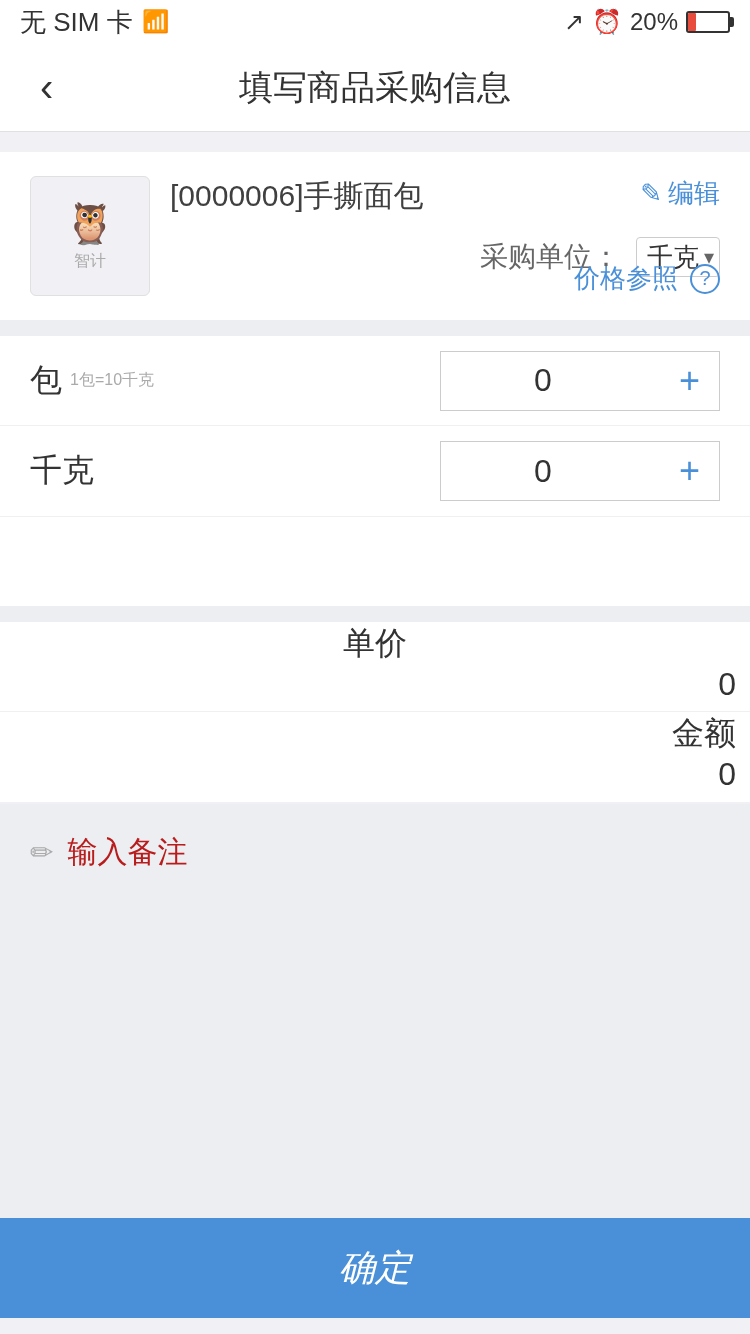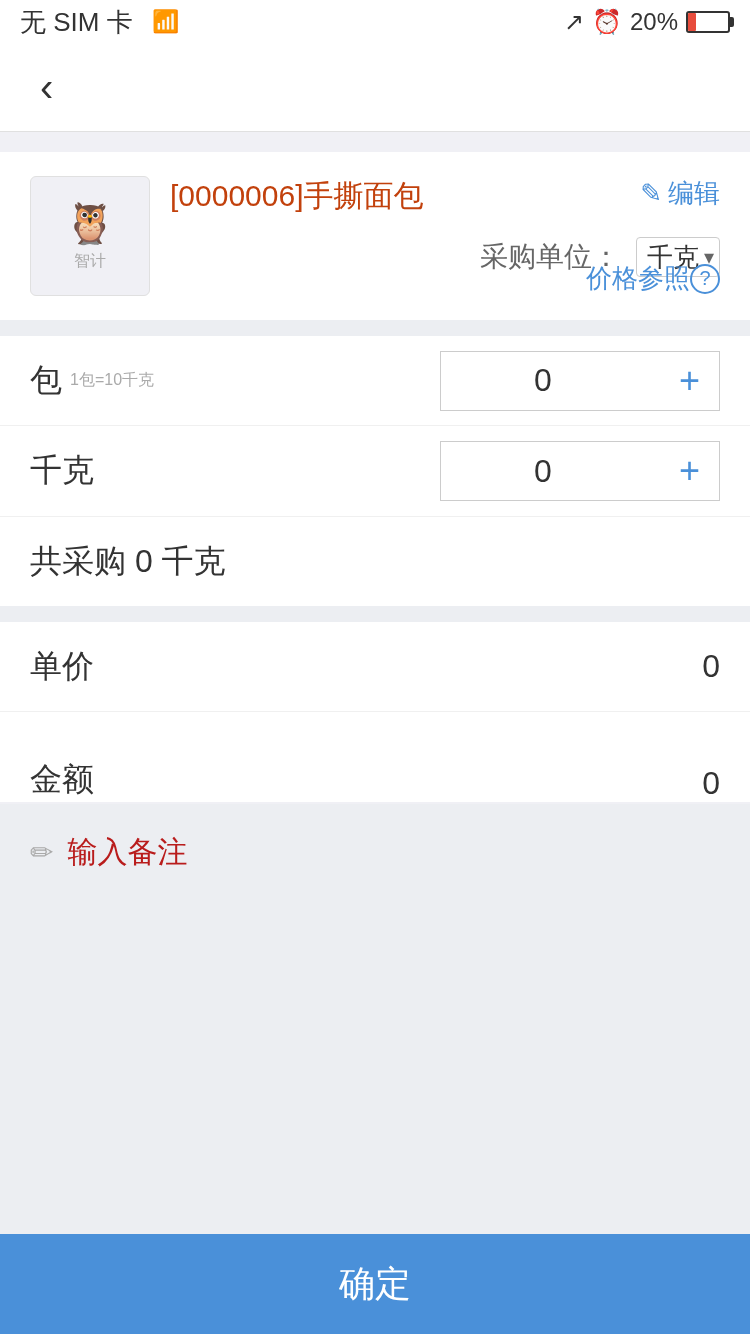--- a/index.html
+++ b/index.html
@@ -17,21 +17,21 @@
     .status-bar {
       height: 44px;
       background: #fff;
       display: flex;
       align-items: center;
       justify-content: space-between;
       padding: 0 20px;
       font-size: 26px;
       color: #333;
     }
-    .status-left { display: flex; align-items: center; gap: 20px; }
+    .status-left { display: flex; align-items: center; gap: 10px; }
     .status-center { font-size: 30px; font-weight: 500; }
     .status-right { display: flex; align-items: center; gap: 8px; font-size: 24px; }
     .battery-icon {
       width: 44px; height: 22px; border: 2px solid #333; border-radius: 3px;
       position: relative; display: inline-flex; align-items: center;
     }
     .battery-icon::after {
       content: ''; width: 4px; height: 10px; background: #333;
       position: absolute; right: -6px; border-radius: 0 2px 2px 0;
     }
@@ -89,21 +89,21 @@
       flex-shrink: 0;
     }
     .product-image-label {
       font-size: 16px;
       color: #aaa;
       margin-top: 4px;
     }
     .product-info { flex: 1; }
     .product-name {
       font-size: 30px;
-      color: #c2410c;
+      color: #404040;
       font-weight: 500;
       margin-bottom: 20px;
     }
     .product-unit-row {
       display: flex;
       align-items: center;
       gap: 16px;
       justify-content: flex-end;
     }
     .unit-label { font-size: 28px; color: #666; }
@@ -142,21 +142,21 @@
       gap: 6px;
     }
     .price-ref {
       position: absolute;
       right: 30px;
       bottom: 24px;
       color: #4a90d9;
       font-size: 26px;
       display: flex;
       align-items: center;
-      gap: 0;
+      gap: 12px;
     }
     .price-ref-help {
       width: 30px; height: 30px;
       border: 2px solid #4a90d9;
       border-radius: 50%;
       display: flex; align-items: center; justify-content: center;
       font-size: 20px;
       color: #4a90d9;
     }
 
@@ -244,23 +244,24 @@
     }
 
     
     .info-section {
       background: #fff;
       margin-top: 0;
     }
     .info-row {
       display: flex;
       align-items: center;
-      padding: 0 30px;
+      padding: 0 14px;
       height: 90px;
       border-bottom: 1px solid #f0f0f0;
+      flex-direction: column;
     }
     .info-row:last-child { border-bottom: none; align-items: flex-end; }
     .info-label {
       font-size: 32px;
       color: #333;
     }
     .info-value {
       margin-left: auto;
       font-size: 32px;
       color: #333;
@@ -288,29 +289,30 @@
     
     .content-body {
       flex: 1;
       background: #eceef2;
       min-height: 300px;
     }
 
     
     .confirm-bar {
       position: fixed;
-      bottom: 0;
+      bottom: 16px;
       left: 0;
       width: 750px;
       height: 100px;
       background: #4a90d9;
       display: flex;
       align-items: center;
       justify-content: center;
       cursor: pointer;
+      font-style: italic;
     }
     .confirm-label {
       font-size: 36px;
       color: #fff;
       font-weight: 500;
     }
 
     .wifi-icon { font-size: 22px; }
   </style>
 </head>
@@ -326,20 +328,21 @@
     <span>⏰</span>
     <span>20%</span>
     <div class="battery-icon">
       <div class="battery-fill"></div>
     </div>
   </div>
 </div>
 
 <div class="nav-bar">
   <span class="nav-back">‹</span>
+  <span class="nav-title">填写商品采购信息</span>
 </div>
 
 <div class="product-card">
   <div class="product-image">
     <span>🦉</span>
     <span class="product-image-label">智计</span>
   </div>
   <div class="product-info">
     <div class="product-name">[0000006]手撕面包</div>
     <div class="product-unit-row">
@@ -380,21 +383,20 @@
   <div class="input-row">
     <span class="input-label">千克</span>
     <div class="input-field-wrap">
       <input class="input-field" type="number" value="0" style="">
       <div class="plus-btn">+</div>
     </div>
   </div>
 </div>
 
 <div class="total-row">
-  <span class="total-label">共采购 0 千克</span>
 </div>
 
 <div class="section-divider"></div>
 
 <div class="info-section">
   <div class="info-row">
     <span class="info-label">单价</span>
     <span class="info-value">0</span>
   </div>
   <div class="info-row">

